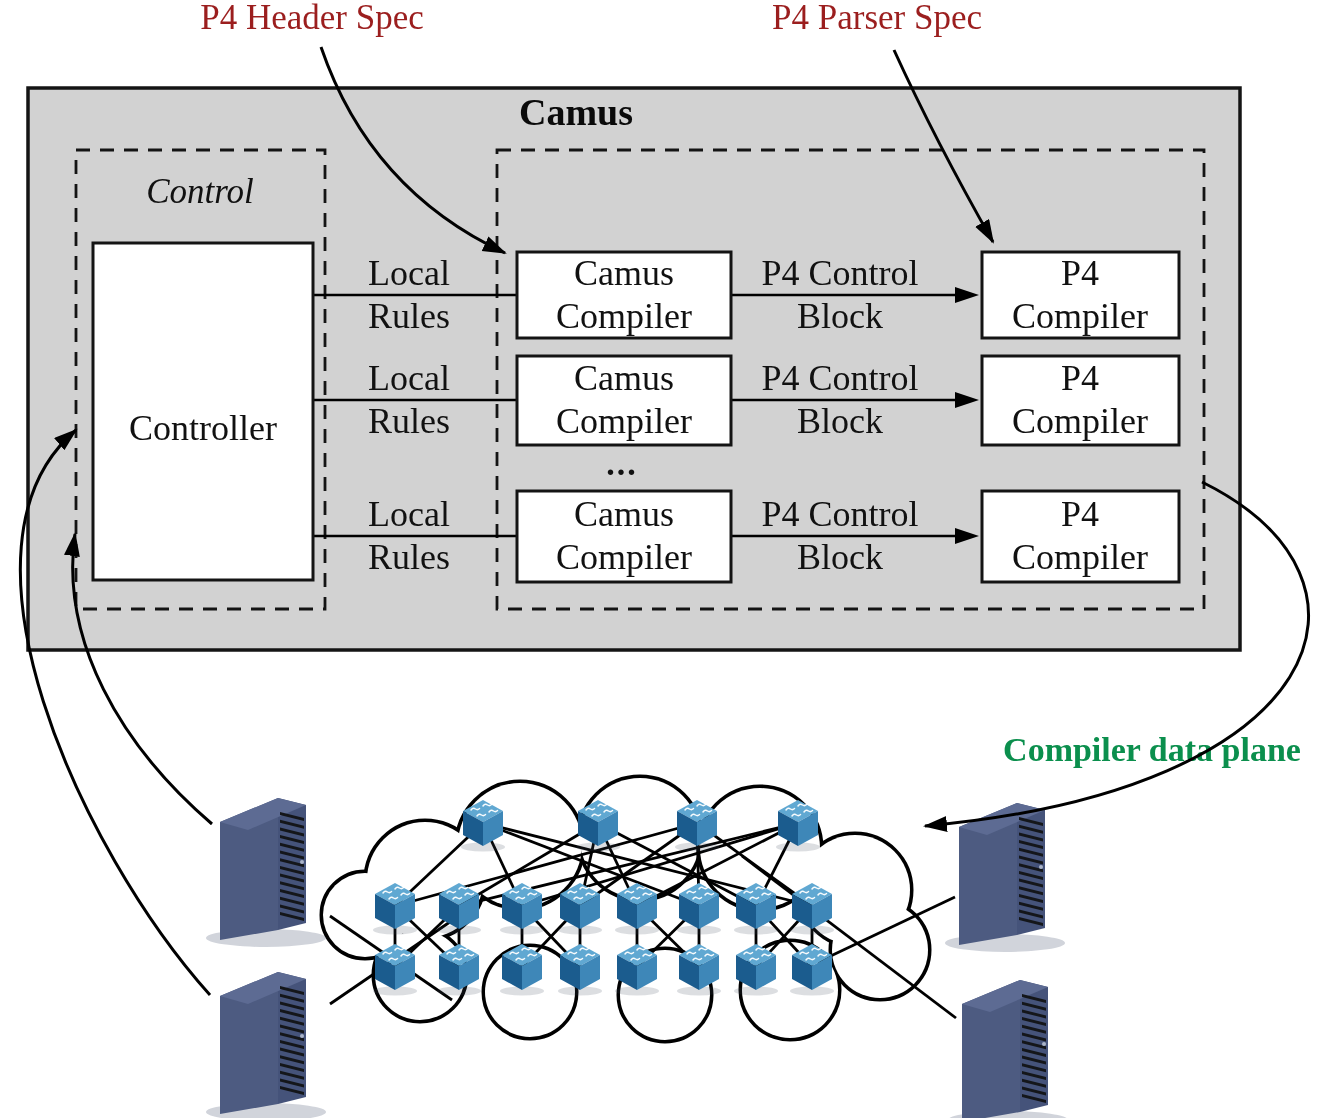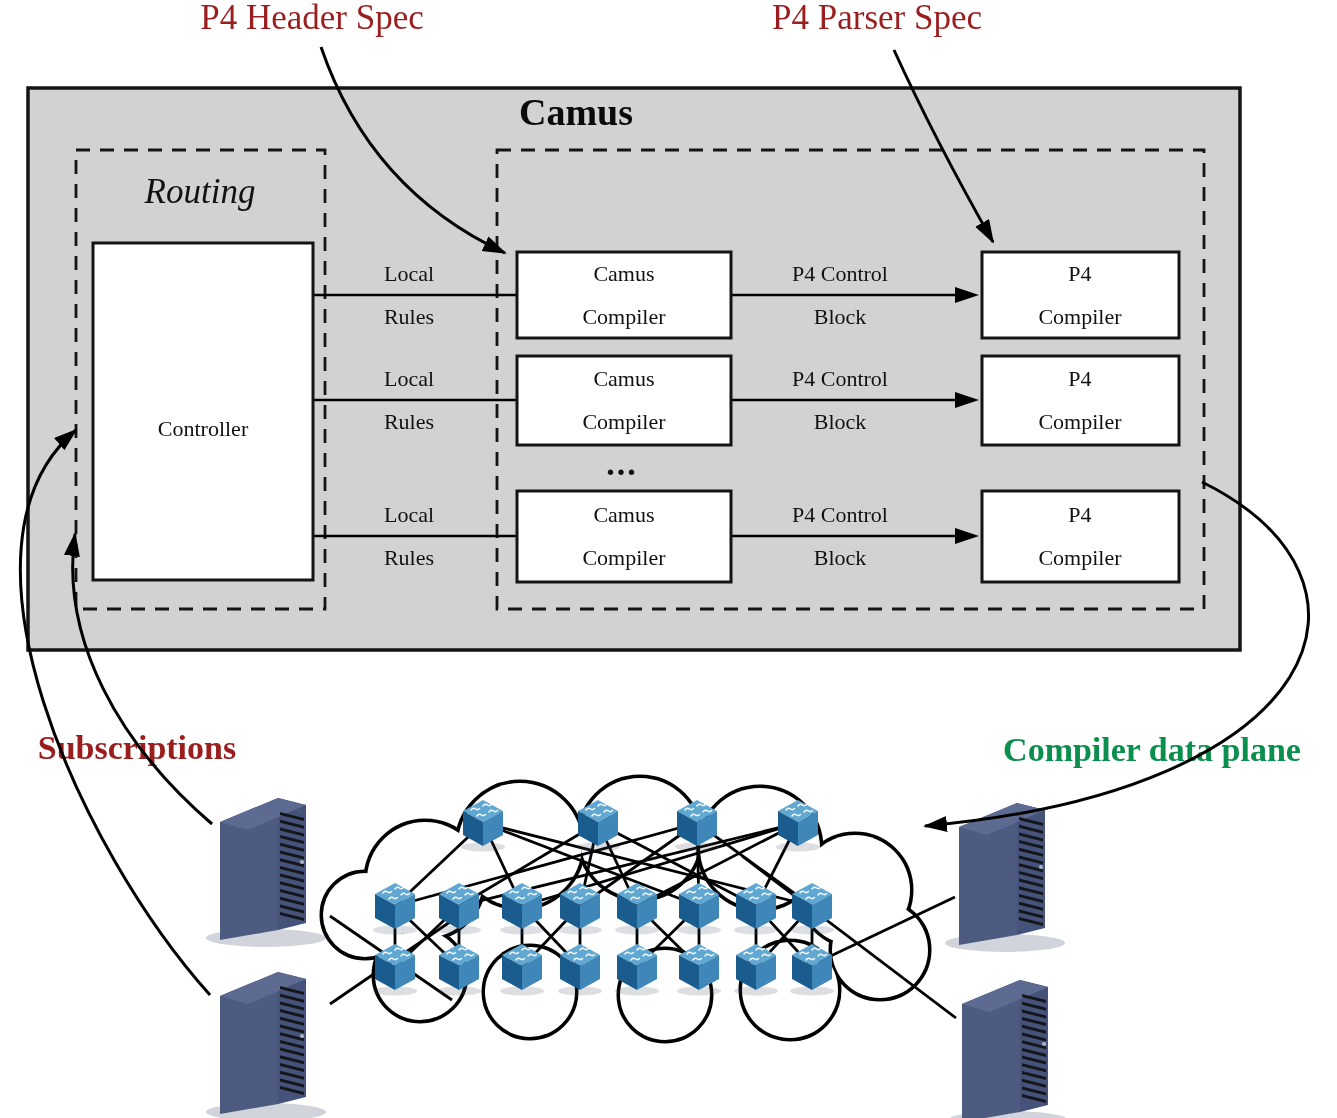--- a/index.html
+++ b/index.html
@@ -9,21 +9,21 @@
     overflow:hidden;
     font-family:Liberation Serif, serif;
     background:#ffffff;
   }
   .stage svg{position:absolute;left:0;top:0;}
   #labels{position:absolute;left:0;top:0;width:100%;height:100%;}
   .label{
     position:absolute;
     transform:translate(-50%,-50%);
     text-align:center;
-    font-size:22px;
+    font-size:36px;
     line-height:43px;
     color:#111;
     white-space:nowrap;
   }
   .t-title{font-weight:bold;font-size:38px;color:#0a0a0a;}
   .t-italic{font-style:italic;font-size:35px;}
   .t-red{color:var(--accent-red);font-size:35px;}
   .t-sub{color:var(--accent-red);font-weight:bold;font-size:34px;}
   .t-green{color:var(--accent-green);font-weight:bold;font-size:34px;line-height:42px;}
   .t-dots{font-weight:bold;font-size:34px;letter-spacing:2px;}
@@ -428,24 +428,23 @@
           <polygon points="66,124.10000000000001 90,130.10000000000002 90,133.10000000000002 66,127.10000000000001" fill="#14161a"></polygon>
           <circle cx="88" cy="74" r="2" fill="#aab4c8"></circle>
         </g>
       </g>
   </svg>
 
   <div id="labels">
     <div class="label t-red" style="left:312px;top:17px">P4 Header Spec</div>
     <div class="label t-red" style="left:877px;top:17px">P4 Parser Spec</div>
     <div class="label t-title" style="left:576px;top:112px">Camus</div>
-    <div class="label t-italic" style="left:200px;top:191px">Routing</div>
+    <div class="label t-italic" style="left:200px;top:191px">Control</div>
     <div class="label" style="left:203px;top:428px">Controller</div>
     <div class="label t-dots" style="left:622px;top:463px">...</div>
-    <div class="label t-sub" style="left:137px;top:747px">Subscriptions</div>
     <div class="label t-green" style="left:1152px;top:750px">Compiler data plane</div>
   <div class="label" style="left: 409px; top: 295px;">
         <div>Local</div>
         <div>Rules</div>
       </div>
       <div class="label" style="left: 624px; top: 295px;">
         <div>Camus</div>
         <div>Compiler</div>
       </div>
       <div class="label" style="left: 840px; top: 295px;">

